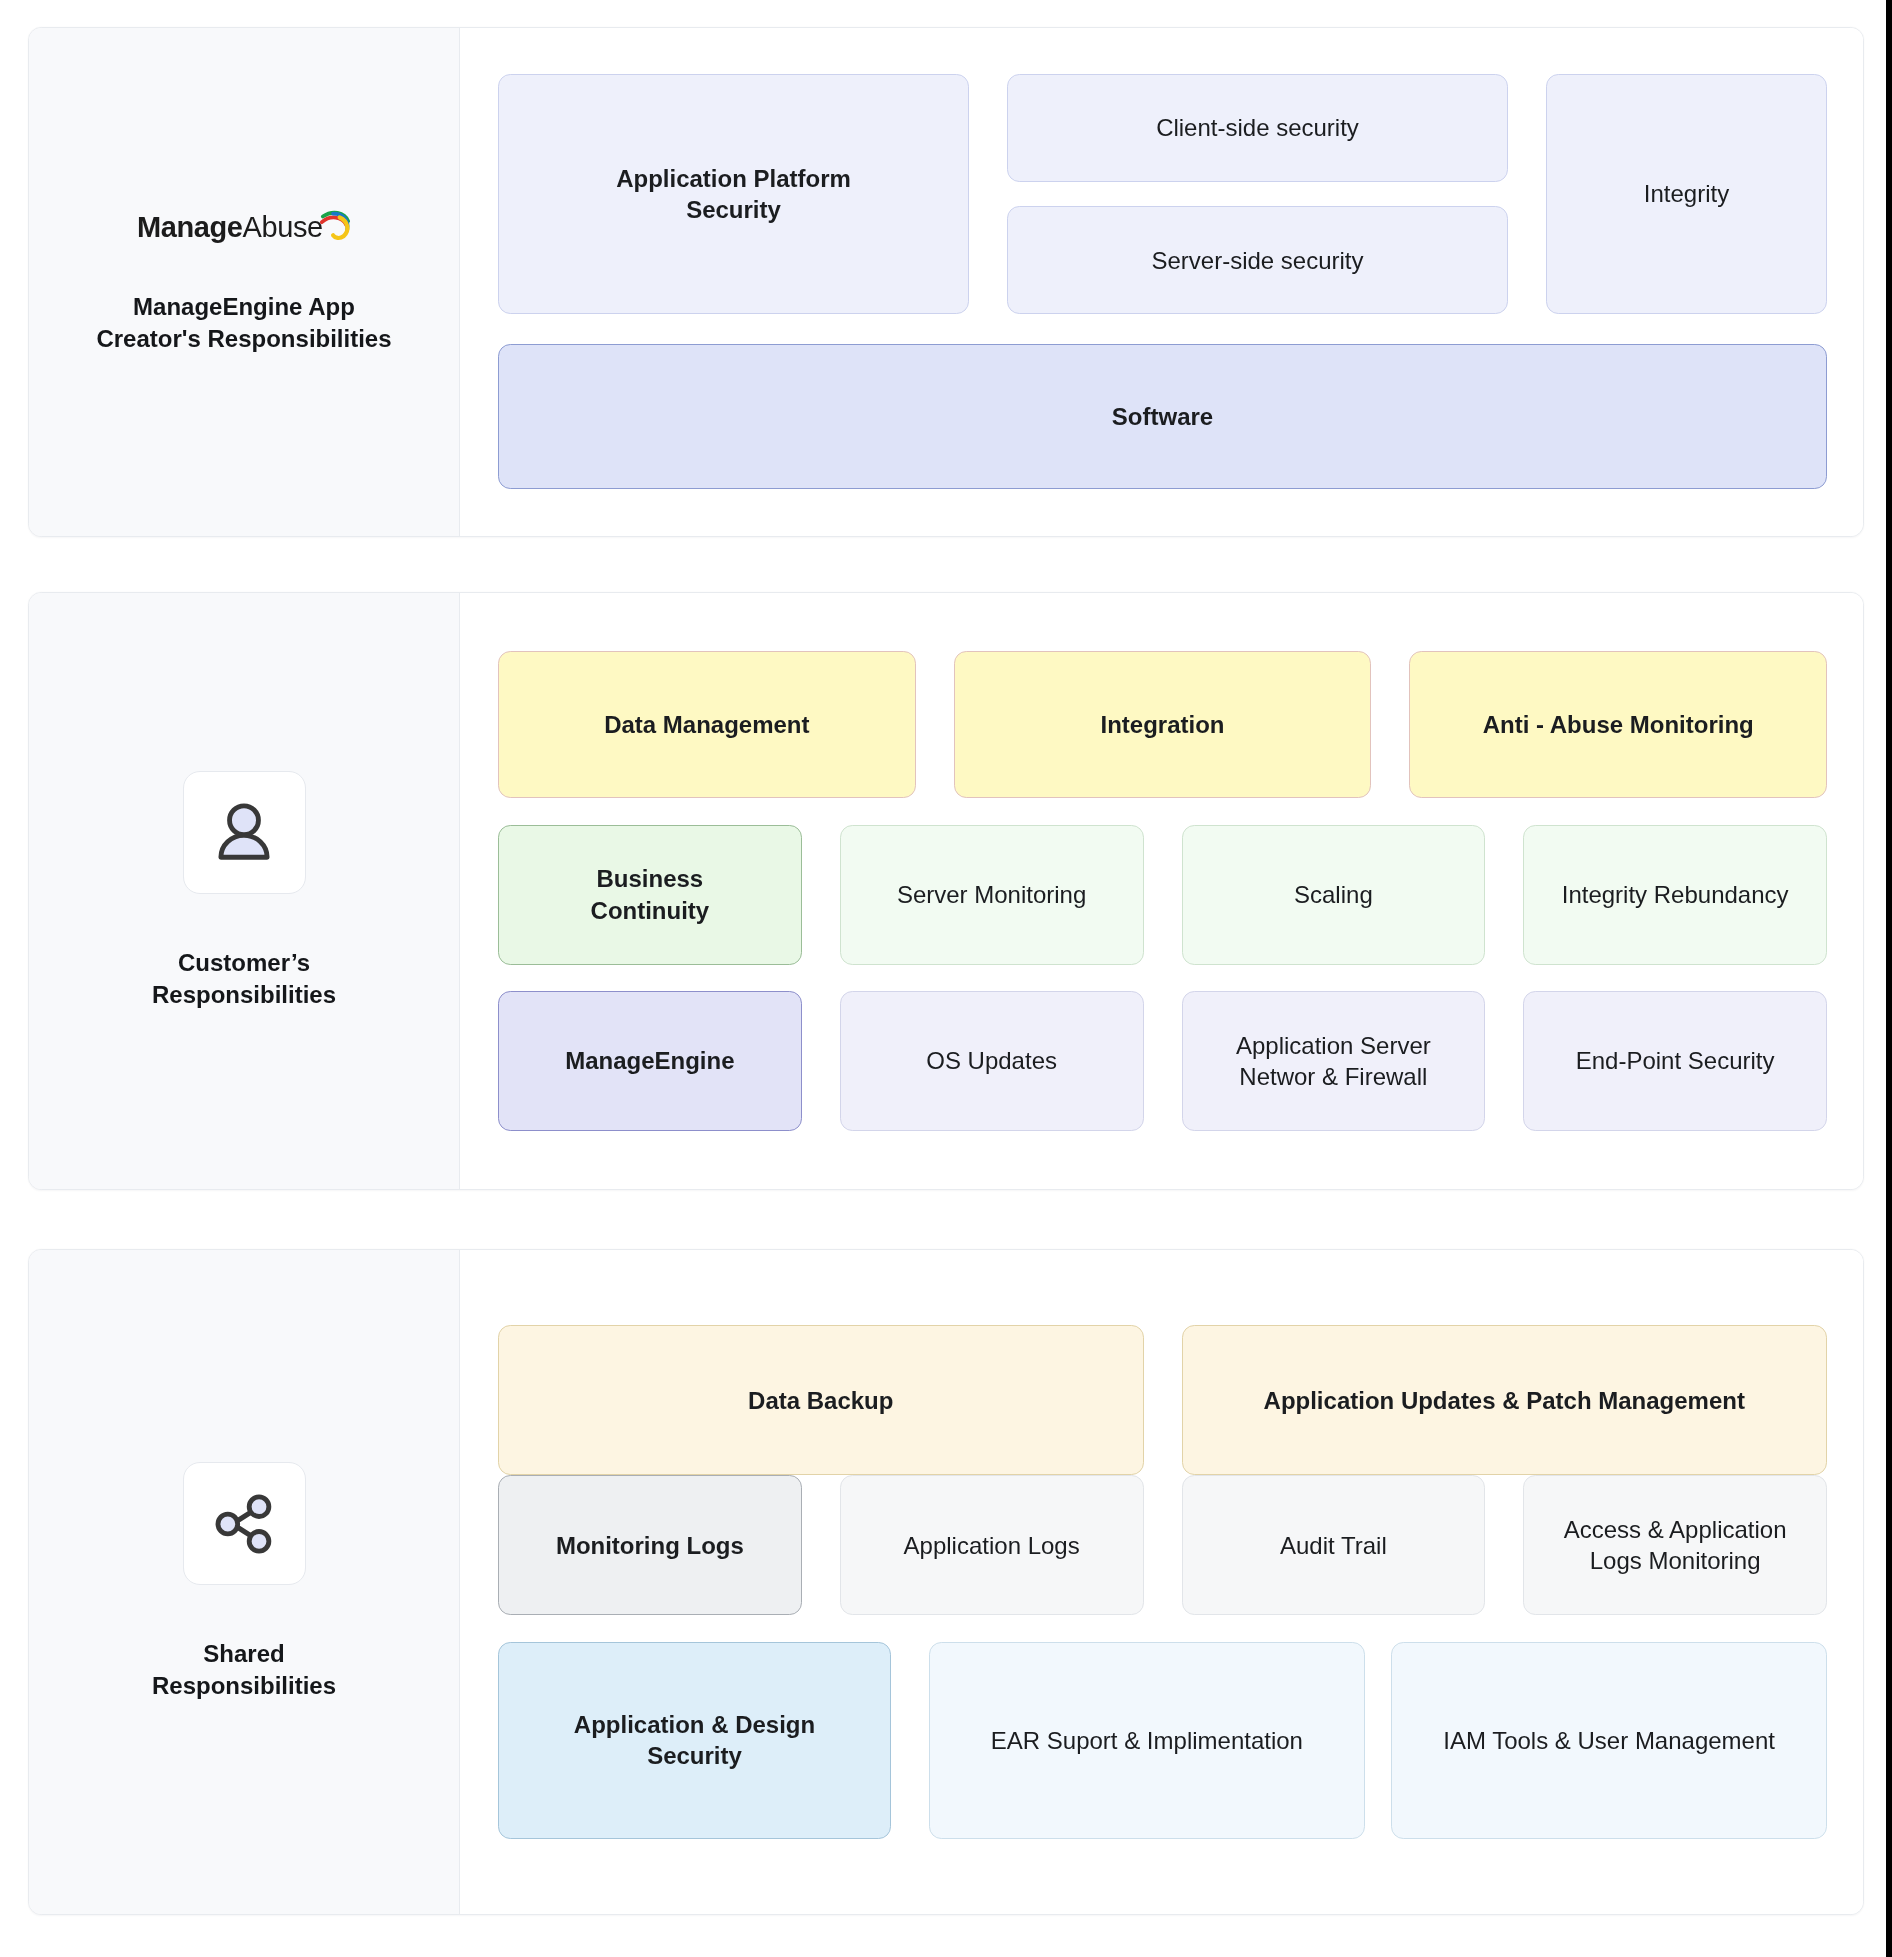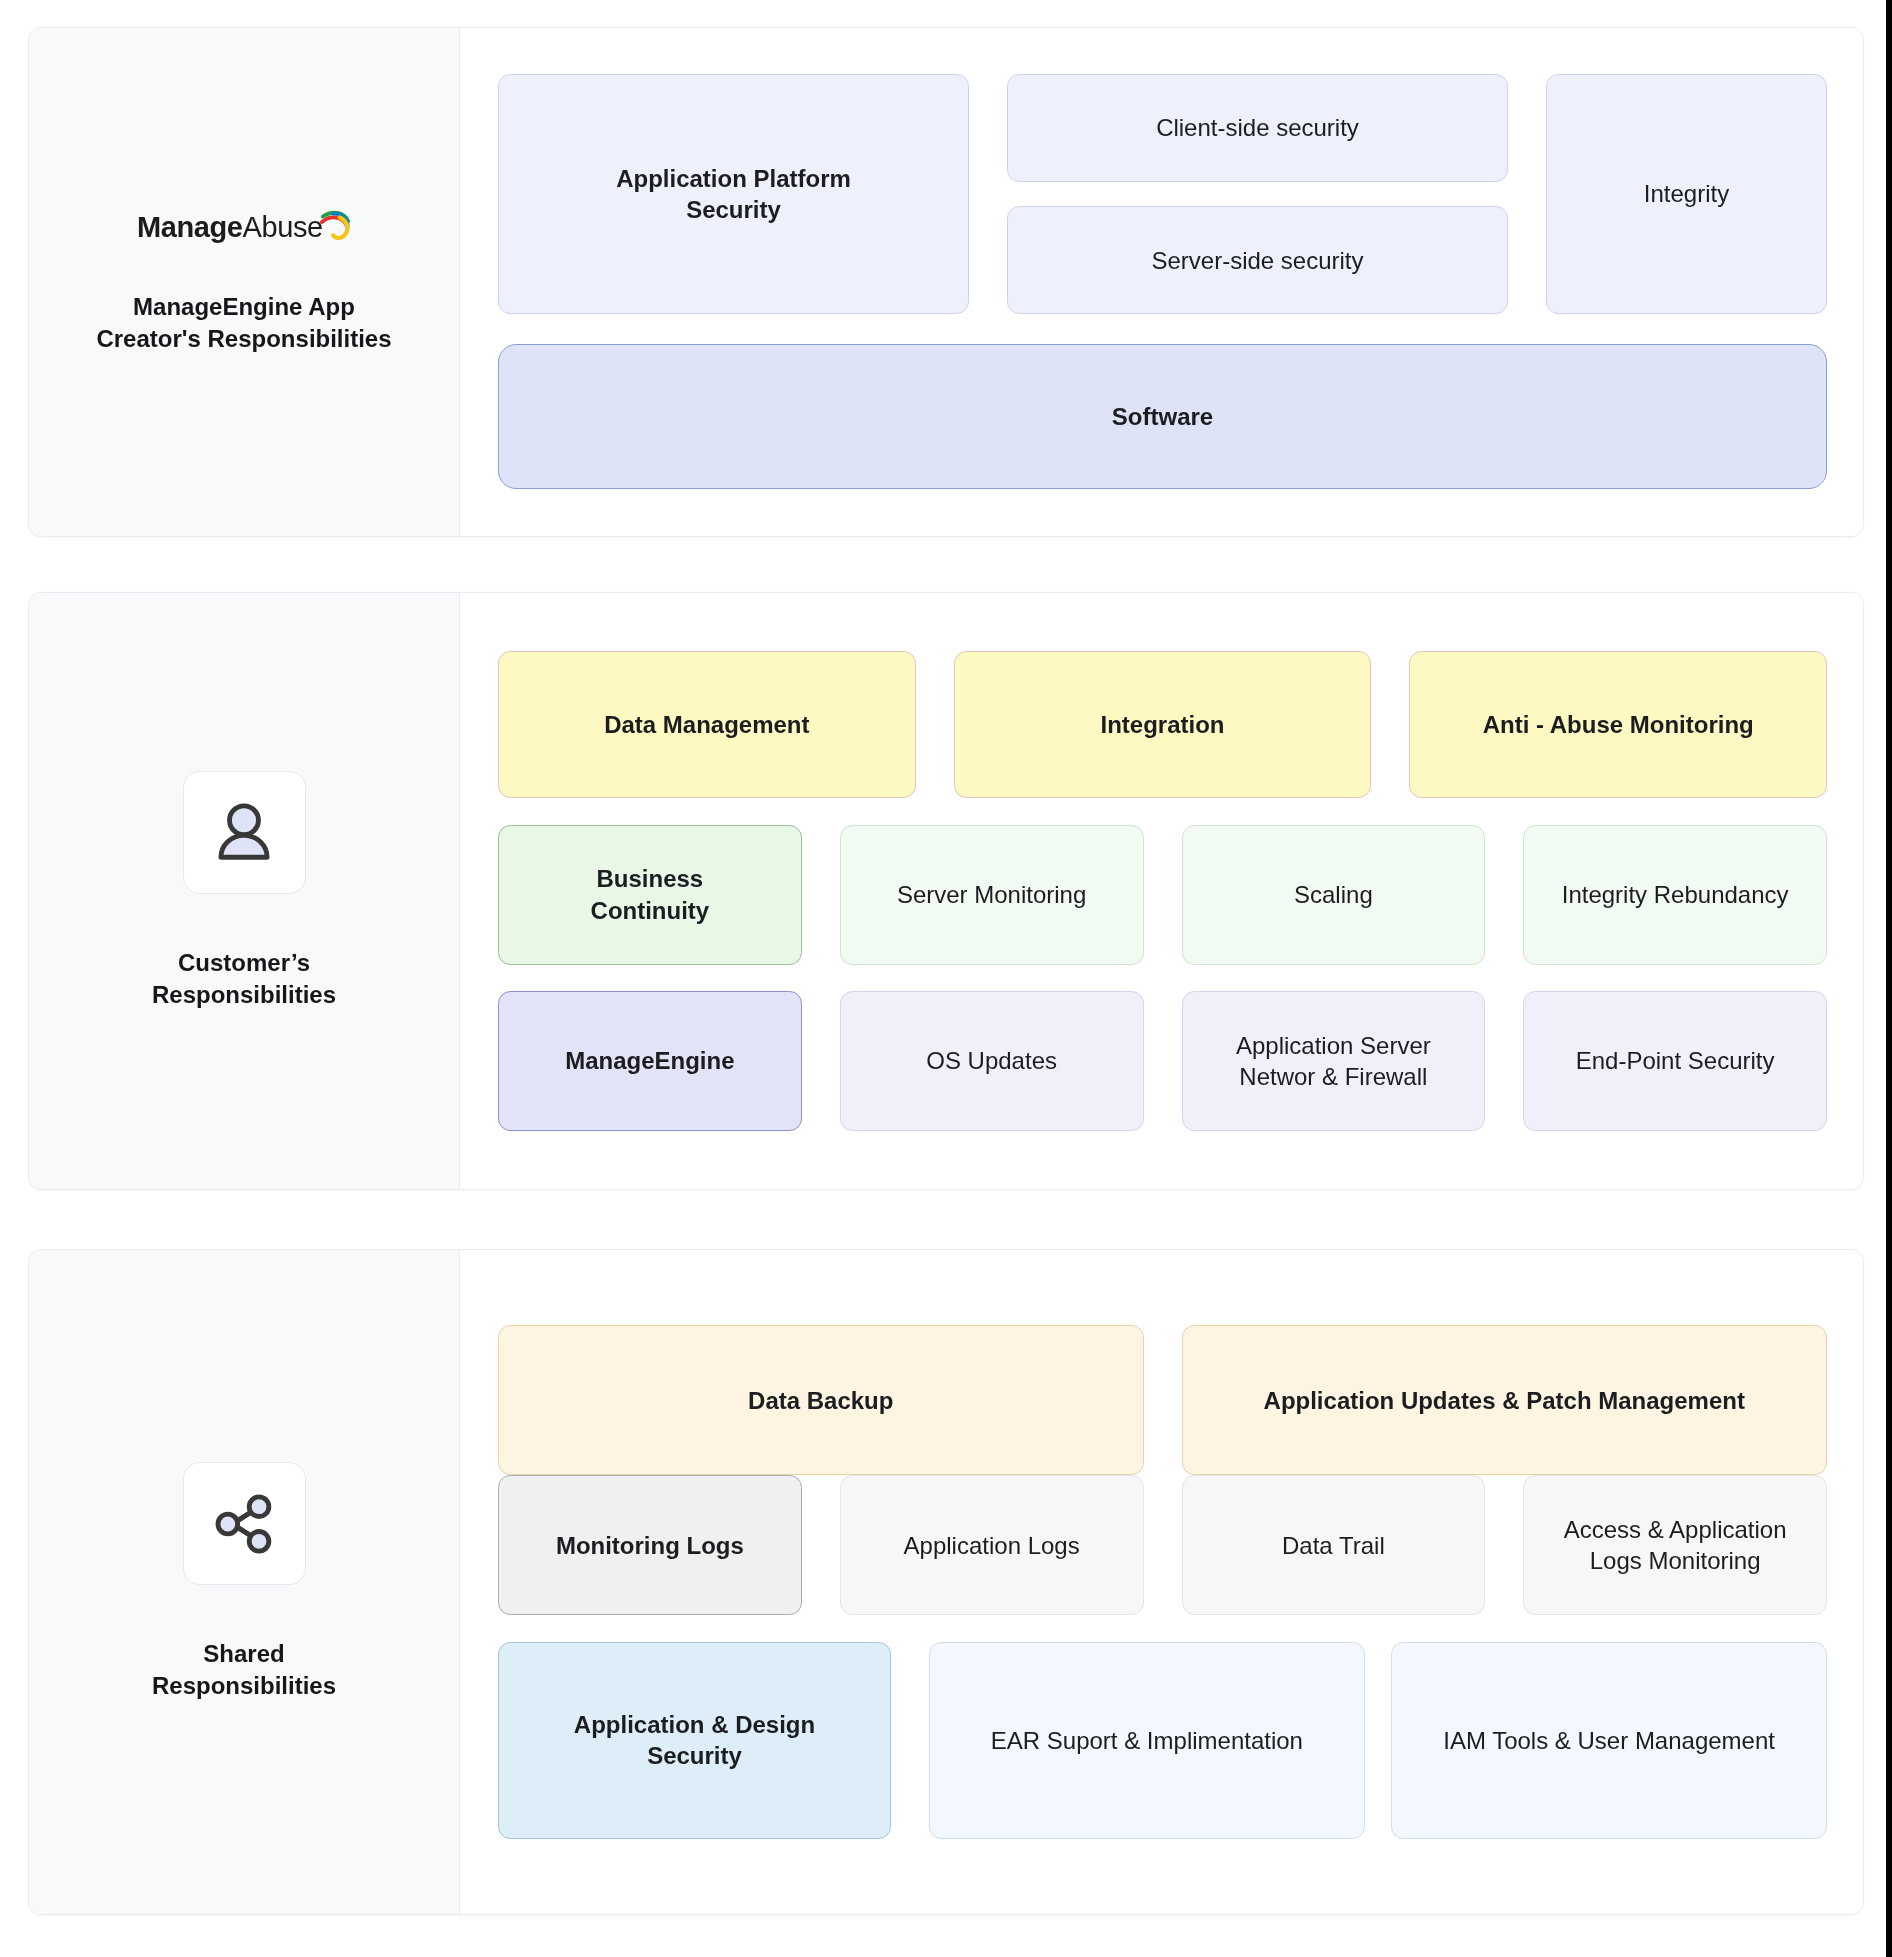--- a/index.html
+++ b/index.html
@@ -100,21 +100,21 @@
   .p-gray       { background:#eef0f2; border:0.9px solid #a9aeb4; }
   .p-blue-lt    { background:#f2f8fd; border:0.9px solid #cddfeb; }
   .p-blue       { background:#ddeef9; border:0.9px solid #a5c5da; }
 
   
   .s1-top { display: flex; gap: 38px; height: 240px; }
   .s1-aps { flex: 0 0 471px; }
   .s1-mid { flex: 1 1 auto; display: flex; flex-direction: column; gap: 24.6px; }
   .s1-mid .box { flex: 1 1 0; }
   .s1-int { flex: 0 0 281px; }
-  .s1-soft { height: 145px; margin-top: 30px; border-radius: 18px; }
+  .s1-soft { height: 145px; margin-top: 30px; }
 
   
   .row { display: flex; gap: 38px; }
   .row + .row { margin-top: 26.5px; }
   .row .box { flex: 1 1 0; }
   .r-h155 .box { height: 147px; }
   .r-h148 .box { height: 140px; }
 
   .s3-row1 { display:flex; gap: 38px; }
   .s3-row1 .box { flex: 1 1 0; height: 150px; }
@@ -209,21 +209,21 @@
     </div>
 
     <div class="sec-right">
       <div class="s3-row1">
         <div class="box p-yellow bold">Data Backup</div>
         <div class="box p-yellow bold">Application Updates &amp; Patch Management</div>
       </div>
       <div class="row r-h148">
         <div class="box p-gray bold">Monitoring Logs</div>
         <div class="box p-gray-lt">Application Logs</div>
-        <div class="box p-gray-lt">Data Trail</div>
+        <div class="box p-gray-lt">Audit Trail</div>
         <div class="box p-gray-lt">Access &amp; Application
 Logs Monitoring</div>
       </div>
       <div class="s3-row3">
         <div class="box p-blue bold left-box">Application &amp; Design
 Security</div>
         <div class="right-col">
           <div class="box p-blue-lt">EAR Suport &amp; Implimentation</div>
           <div class="box p-blue-lt">IAM Tools &amp; User Management</div>
         </div>

